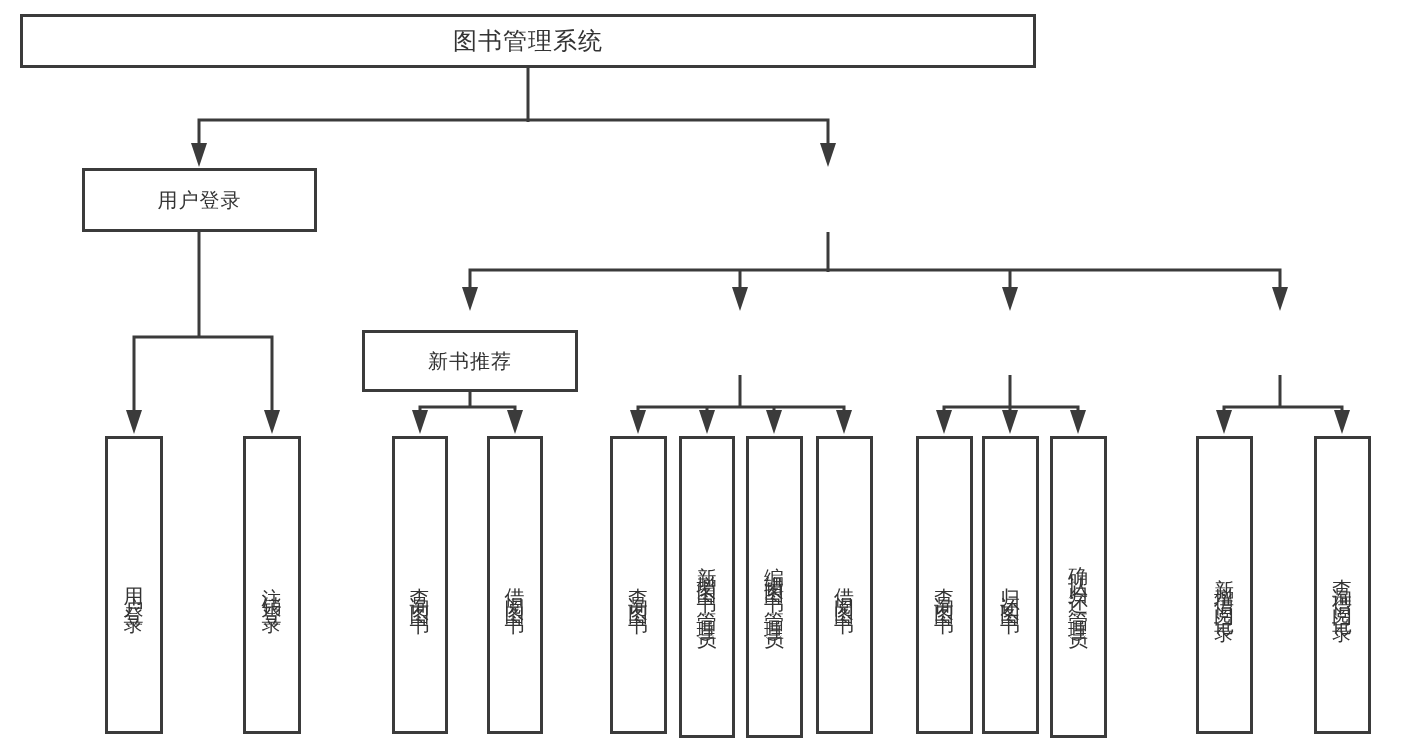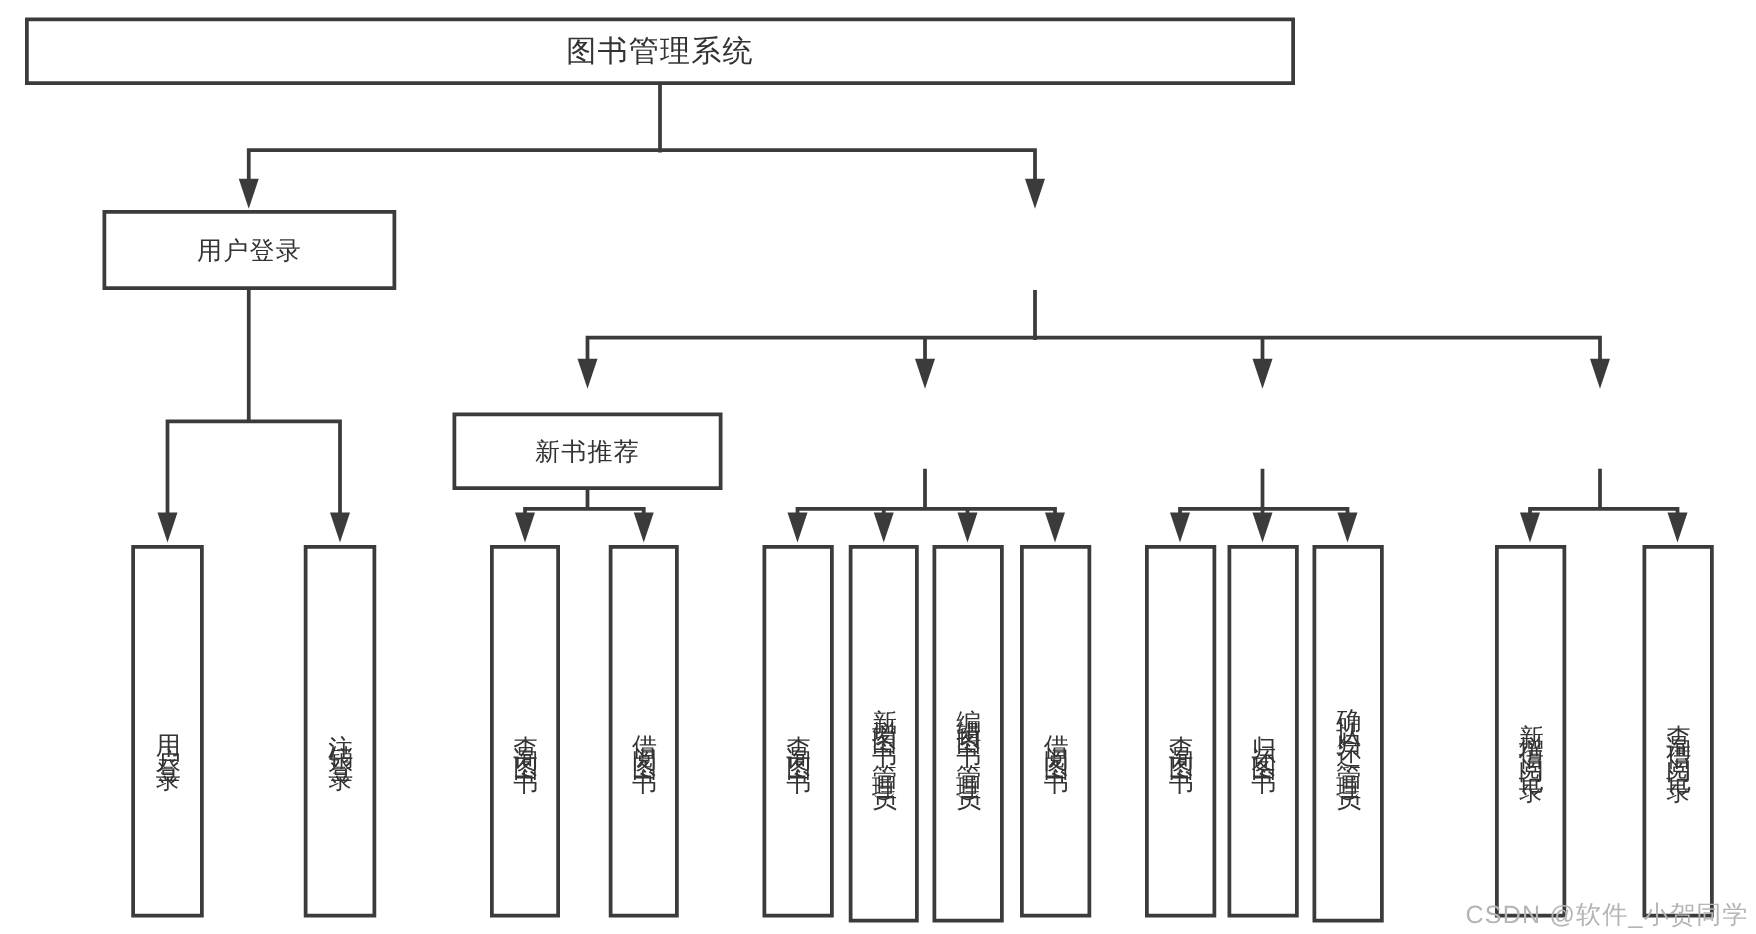--- a/index.html
+++ b/index.html
@@ -154,15 +154,14 @@
     <span class="vlbl">确认归还（管理员）</span>
   </div>
 
   <div class="node v" style="left:1196px;width:57px">
     <span class="vlbl">新增借阅记录</span>
   </div>
   <div class="node v" style="left:1314px;width:57px">
     <span class="vlbl">查询借阅记录</span>
   </div>
 
-  <div class="watermark">CSDN @软件_小贺同学</div>
 
 </div>
 
 </body></html>

